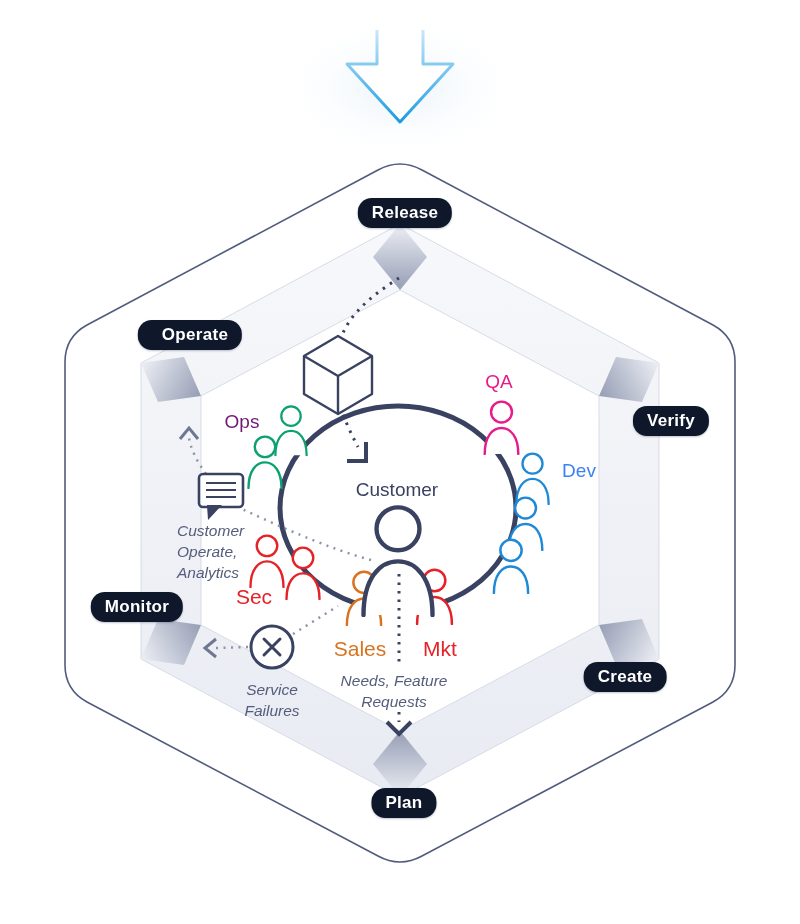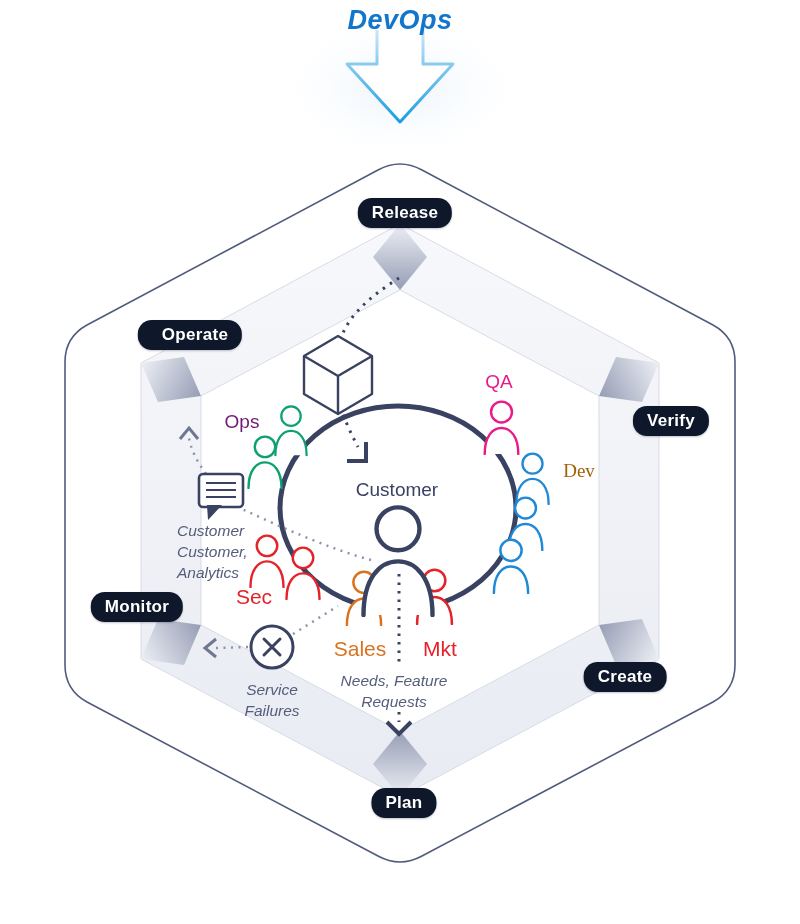--- a/index.html
+++ b/index.html
@@ -8,21 +8,21 @@
   #diagram-svg{position:absolute;left:0;top:0;}
   .txt{position:absolute;white-space:nowrap;}
   .devops-title{font-size:27px;font-weight:bold;font-style:italic;color:#1276cc;
                 transform:translateX(-50%);letter-spacing:.5px;}
   .badge{position:absolute;transform:translate(-50%,-50%);background:#0f172a;color:#fff;
          font-size:17px;font-weight:bold;letter-spacing:.3px;padding:5px 14px;
          border-radius:14px;box-shadow:0 1px 2px rgba(50,60,90,.3);}
   .products{font-size:17px;line-height:21px;color:#3a4262;}
   .customer-label{font-size:19px;color:#3a4262;transform:translateX(-50%);}
   .role{position:absolute;font-size:19px;transform:translate(-50%,-50%);font-weight:500;}
-  .role-ops{color:#701a75;} .role-qa{color:#e81c89;} .role-dev{color:#a16207;font-family:Liberation Serif, serif;}
+  .role-ops{color:#701a75;} .role-qa{color:#e81c89;} .role-dev{color:#3b82f6;}
   .role-sec{color:#e52228;font-size:21px;} .role-sales{color:#d9731f;font-size:21px;}
   .role-mkt{color:#e52228;font-size:21px;}
   .note{font-size:15.5px;font-style:italic;color:#555d7b;line-height:21px;}
   .note.center{transform:translateX(-50%);text-align:center;}
   .c-ops{color:#0da170;} .c-qa{color:#e81c89;} .c-dev{color:#2089d6;}
   .c-sec{color:#e52228;} .c-sales{color:#d9731f;} .c-mkt{color:#e52228;} .c-cust{color:#3a4262;}
 </style>
 </head>
 <body>
 
@@ -142,42 +142,41 @@
     <use href="#person-l" class="c-cust" x="352" y="502" width="92" height="115"></use>
   </g>
 
   <g fill="none">
     <path d="M399,574 L399,664" stroke="#3a4262" stroke-width="3" stroke-dasharray="2.5 6"></path>
     <path d="M399,712 L399,722" stroke="#3a4262" stroke-width="3" stroke-dasharray="2.5 6"></path>
     <path d="M387,722 L399,734 L411,722" stroke="#3a4262" stroke-width="4"></path>
   </g>
 </svg>
 
-<div class="txt devops-title" style="left:400px;top:5px;">DevOps</div>
 
 <div class="badge" style="left:405px;top:213px;">Release</div>
 <div class="badge" style="left:671px;top:421px;">Verify</div>
 <div class="badge" style="left:625px;top:677px;">Create</div>
 <div class="badge" style="left:404px;top:803px;">Plan</div>
 <div class="badge" style="left:137px;top:607px;">Monitor</div>
 <div class="badge" style="left:190px;top:335px;padding-left:24px;">Operate</div>
 
 
 <div class="txt customer-label" style="left:397px;top:479px;">Customer</div>
 
 <div class="role role-ops" style="left:242px;top:422px;">Ops</div>
 <div class="role role-qa" style="left:499px;top:382px;">QA</div>
 <div class="role role-dev" style="left:579px;top:471px;">Dev</div>
 <div class="role role-sec" style="left:254px;top:597px;">Sec</div>
 <div class="role role-sales" style="left:360px;top:649px;">Sales</div>
 <div class="role role-mkt" style="left:440px;top:649px;">Mkt</div>
 
 <div class="txt note" style="left:177px;top:520px;">
   <div>Customer</div>
-  <div>Customer,</div>
+  <div>Operate,</div>
   <div>Analytics</div>
 </div>
 
 <div class="txt note center" style="left:272px;top:679px;">
   <div>Service</div>
   <div>Failures</div>
 </div>
 
 <div class="txt note center" style="left:394px;top:670px;">
   <div>Needs, Feature</div>

